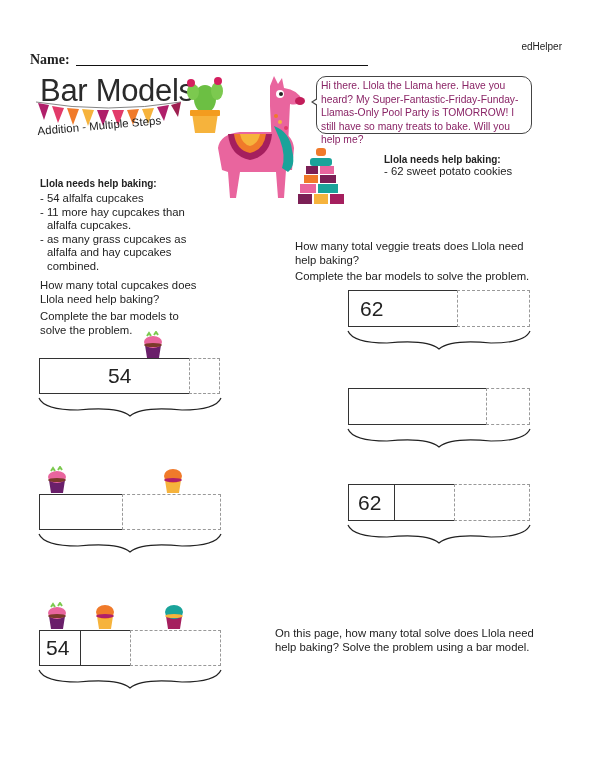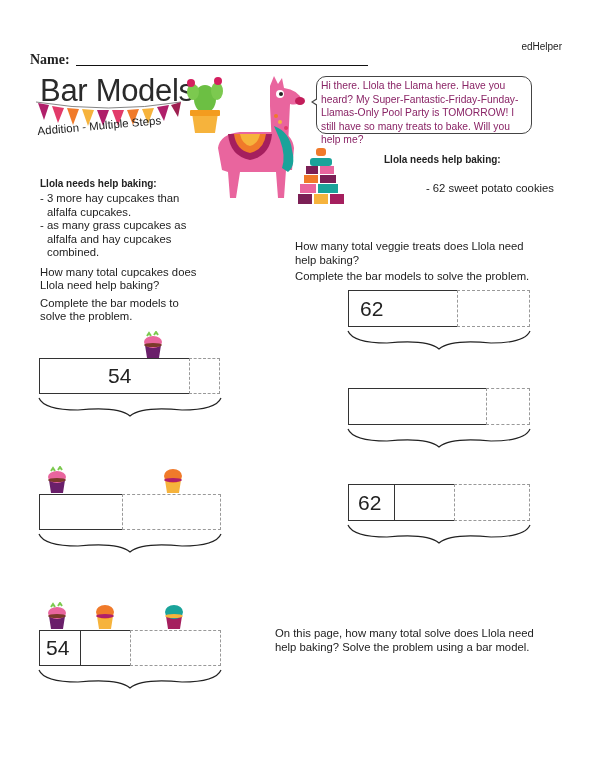--- a/index.html
+++ b/index.html
@@ -99,30 +99,31 @@
   </svg>
 </div>
 
 <div class="abs bubble-tail"></div>
 <div class="abs bubble">Hi there. Llola the Llama here. Have you heard? My Super-Fantastic-Friday-Funday-Llamas-Only Pool Party is TOMORROW! I still have so many treats to bake. Will you help me?</div>
 <div class="abs bubble-tail-in"></div>
 
 <div class="abs" style="left:40px;top:178px;width:180px;">
   <div class="prob-heading">Llola needs help baking:</div>
   <ul class="prob-list" style="margin-top:3px;">
-    <li style="width:150px;">- 3 more hay cupcakes than alfalfa cupcakes.</li>
+    <li>- 54 alfalfa cupcakes</li>
+    <li style="width:150px;">- 11 more hay cupcakes than alfalfa cupcakes.</li>
     <li style="width:150px;">- as many grass cupcakes as alfalfa and hay cupcakes combined.</li>
   </ul>
   <div class="para" style="margin-top:6px;width:165px;">How many total cupcakes does Llola need help baking?</div>
   <div class="para" style="margin-top:4px;width:150px;">Complete the bar models to solve the problem.</div>
 </div>
 
 <div class="abs" style="left:384px;top:154px;width:170px;">
   <div class="prob-heading">Llola needs help baking:</div>
-  <ul class="prob-list" style="margin-top:17px;text-align:right;">
+  <ul class="prob-list" style="margin-top:0;">
     <li>- 62 sweet potato cookies</li>
   </ul>
 </div>
 <div class="abs para" style="left:295px;top:240px;width:240px;">How many total veggie treats does Llola need help baking?</div>
 <div class="abs para" style="left:295px;top:270px;width:260px;">Complete the bar models to solve the problem.</div>
 
 <div class="abs" style="left:142px;top:331px;">
   <svg width="22" height="28" viewBox="0 0 22 28">
       <path d="M3,14 L19,14 L17,27 L5,27 Z" fill="#6a1f6a"></path>
       <ellipse cx="11" cy="11" rx="9" ry="6" fill="#e9659e"></ellipse>

